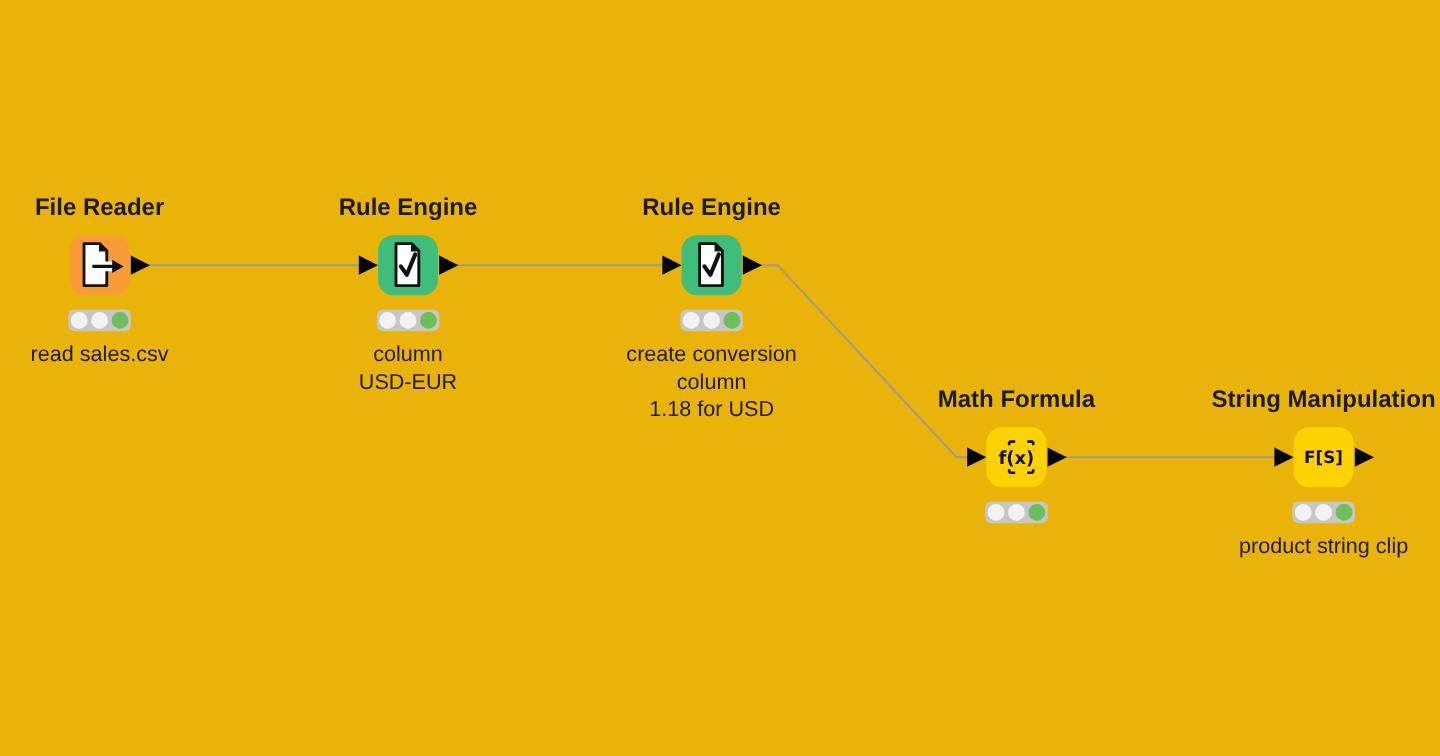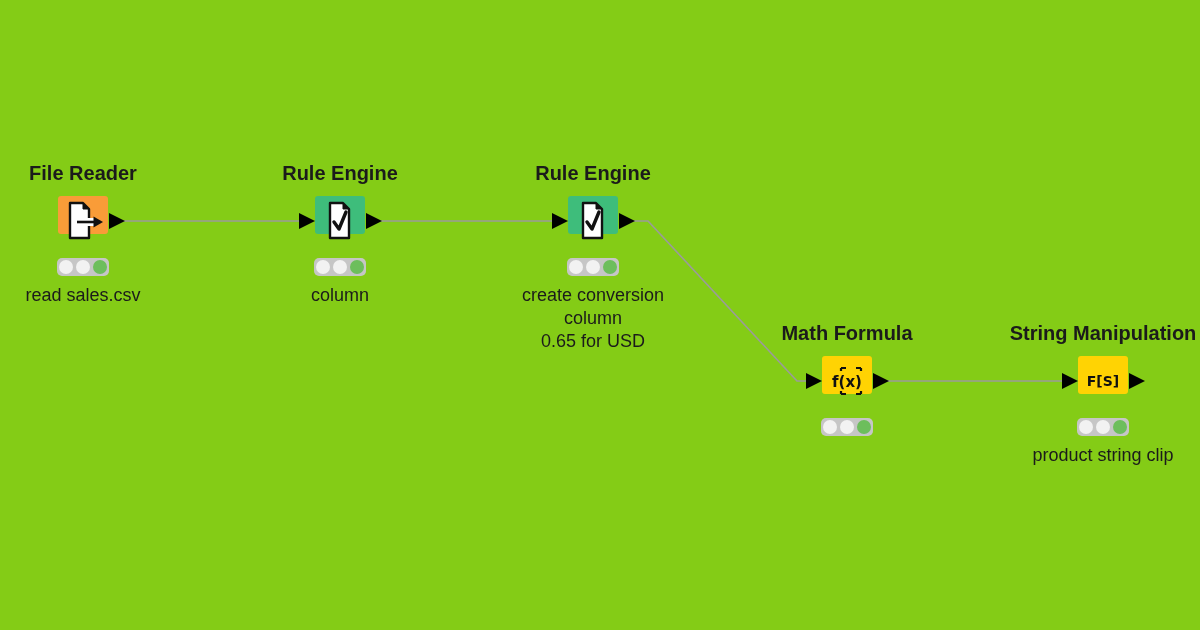--- a/index.html
+++ b/index.html
@@ -5,21 +5,21 @@
   html, body {
     margin: 0;
     padding: 0;
     background: #ffffff;
     font-family: "Liberation Sans", sans-serif;
   }
   #canvas {
     position: relative;
     width: 1200px;
     height: 630px;
-    background: #84cc16;
+    background: #eab308;
     overflow: hidden;
   }
   #connections {
     position: absolute;
     left: 0; top: 0;
     width: 1200px; height: 630px;
   }
   .node {
     position: absolute;
     width: 200px;
@@ -36,22 +36,22 @@
     font-size: 20px;
     font-weight: 700;
     color: #1b1b1b;
     white-space: nowrap;
   }
   .node-icon {
     position: absolute;
     top: 36px;
     left: 75px;
     width: 50px;
-    height: 38px;
-    border-radius: 3px;
+    height: 50px;
+    border-radius: 13px;
   }
   .node-icon svg { display: block; }
   .orange { background: #F99C38; }
   .green  { background: #3EBD7B; }
   .yellow { background: #FFD303; }
   .port {
     position: absolute;
     width: 0;
     height: 0;
     border-top: 8px solid transparent;
@@ -139,20 +139,21 @@
     </div>
     <div class="port in"></div>
     <div class="port out"></div>
     <div class="traffic">
       <span class="light"></span>
       <span class="light"></span>
       <span class="light done"></span>
     </div>
     <div class="node-label">
       <div>column</div>
+      <div>USD-EUR</div>
     </div>
   </div>
 
   <div class="node row1" style="left:493px">
     <div class="node-title">Rule Engine</div>
     <div class="node-icon green">
       <svg width="50" height="50" viewBox="0 0 50 50">
         <path d="M15,7 H28 L34,13 V42 H15 Z" fill="#ffffff" stroke="#111111" stroke-width="2.4" stroke-linejoin="round"></path>
         <path d="M28,7 L34,13 H28 Z" fill="#111111" stroke="#111111" stroke-width="1"></path>
         <path d="M19,26 L24,33 L31,16" fill="none" stroke="#111111" stroke-width="3.4" stroke-linecap="round" stroke-linejoin="round"></path>
@@ -161,21 +162,21 @@
     <div class="port in"></div>
     <div class="port out"></div>
     <div class="traffic">
       <span class="light"></span>
       <span class="light"></span>
       <span class="light done"></span>
     </div>
     <div class="node-label">
       <div>create conversion</div>
       <div>column</div>
-      <div>0.65 for USD</div>
+      <div>1.18 for USD</div>
     </div>
   </div>
 
   <div class="node row2" style="left:747px">
     <div class="node-title">Math Formula</div>
     <div class="node-icon yellow">
       <svg width="50" height="50" viewBox="0 0 50 50">
         <text x="25" y="31" text-anchor="middle" font-family="'DejaVu Sans', sans-serif" font-size="15" font-weight="bold" fill="#111111">f(x)</text>
         <path d="M19,12 v3 M19,12 h5 M34,12 h5 M39,12 v3 M19,38 v-3 M19,38 h5 M34,38 h5 M39,38 v-3" stroke="#111111" stroke-width="2.2" fill="none"></path>
       </svg>

